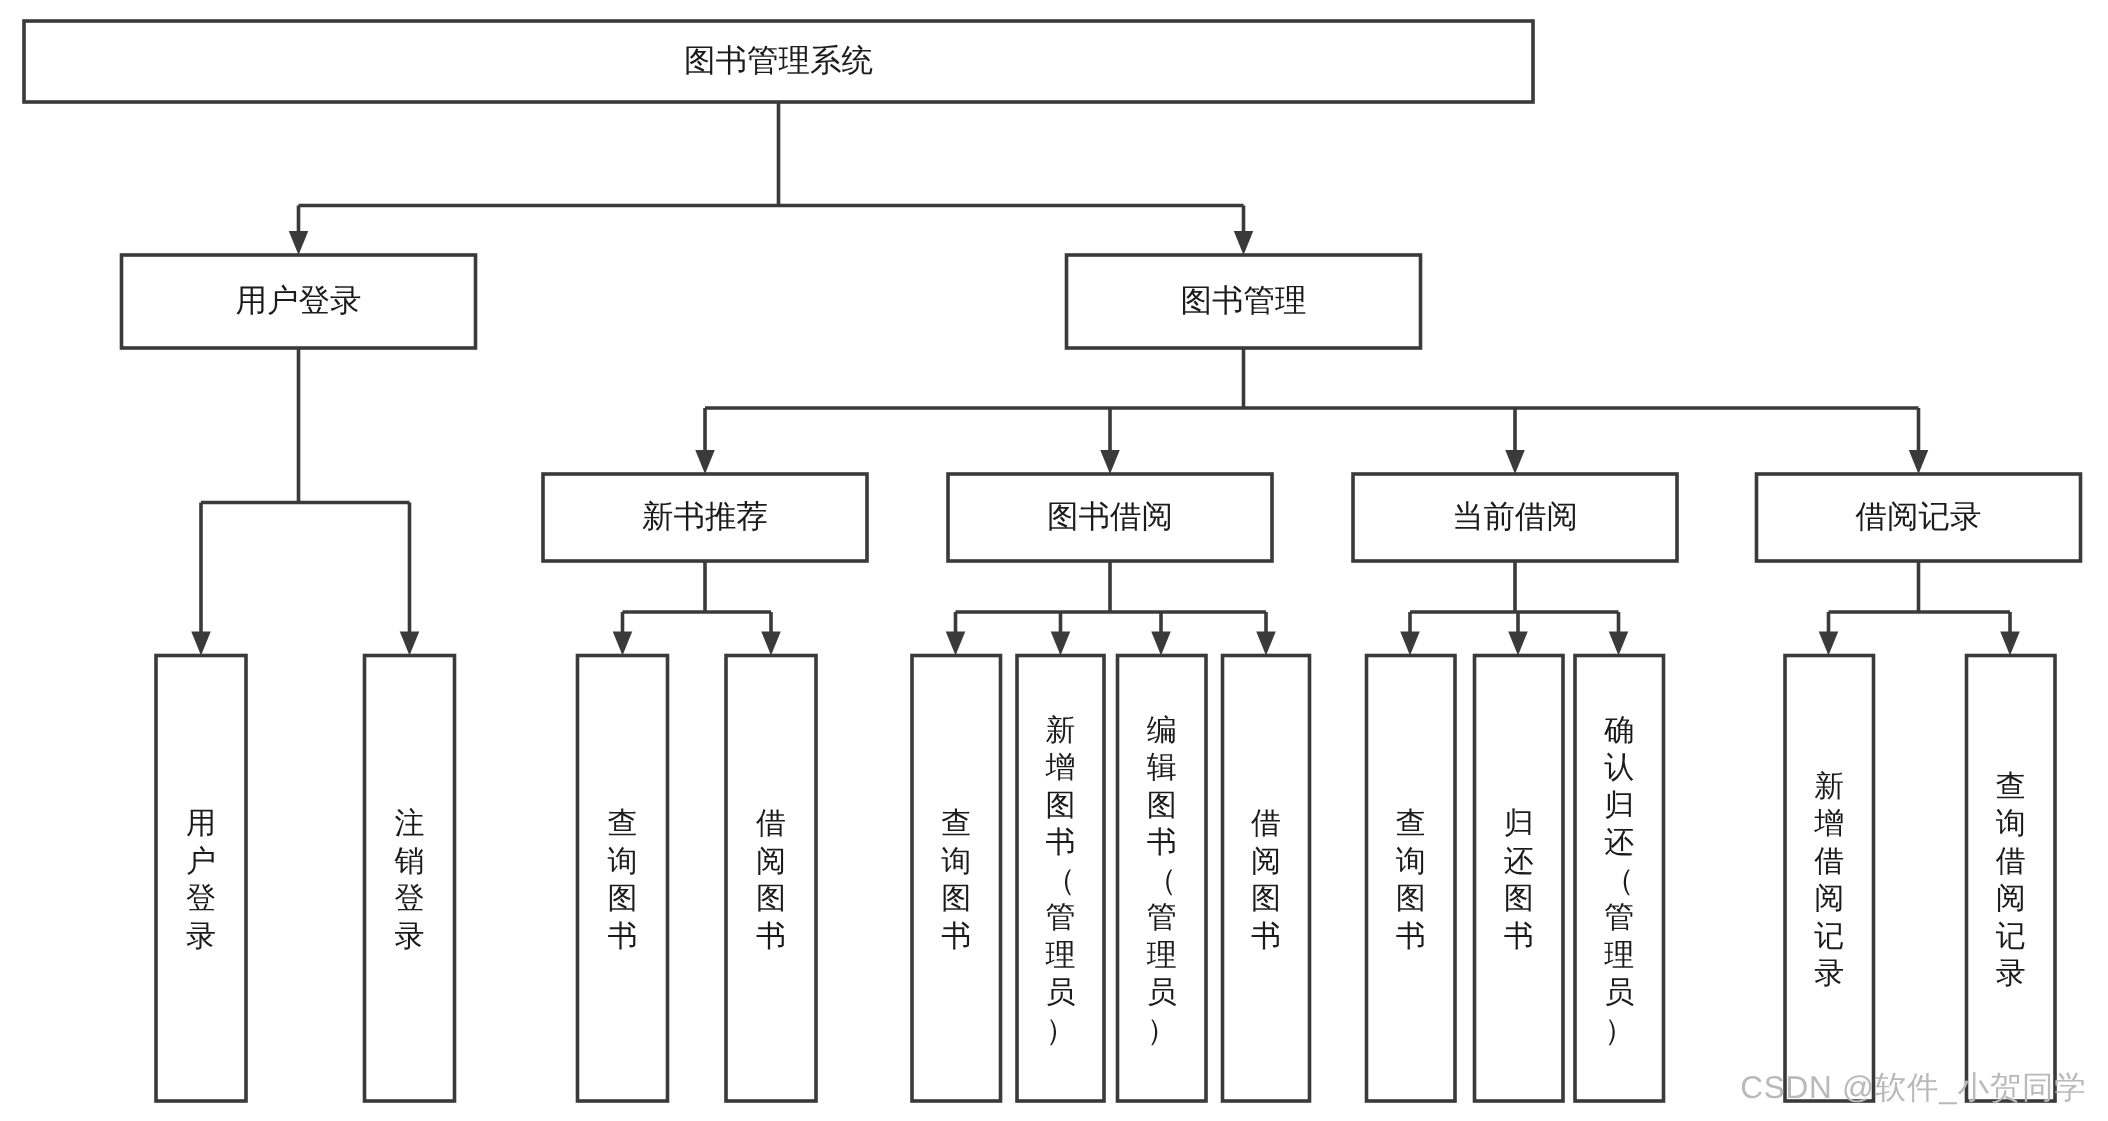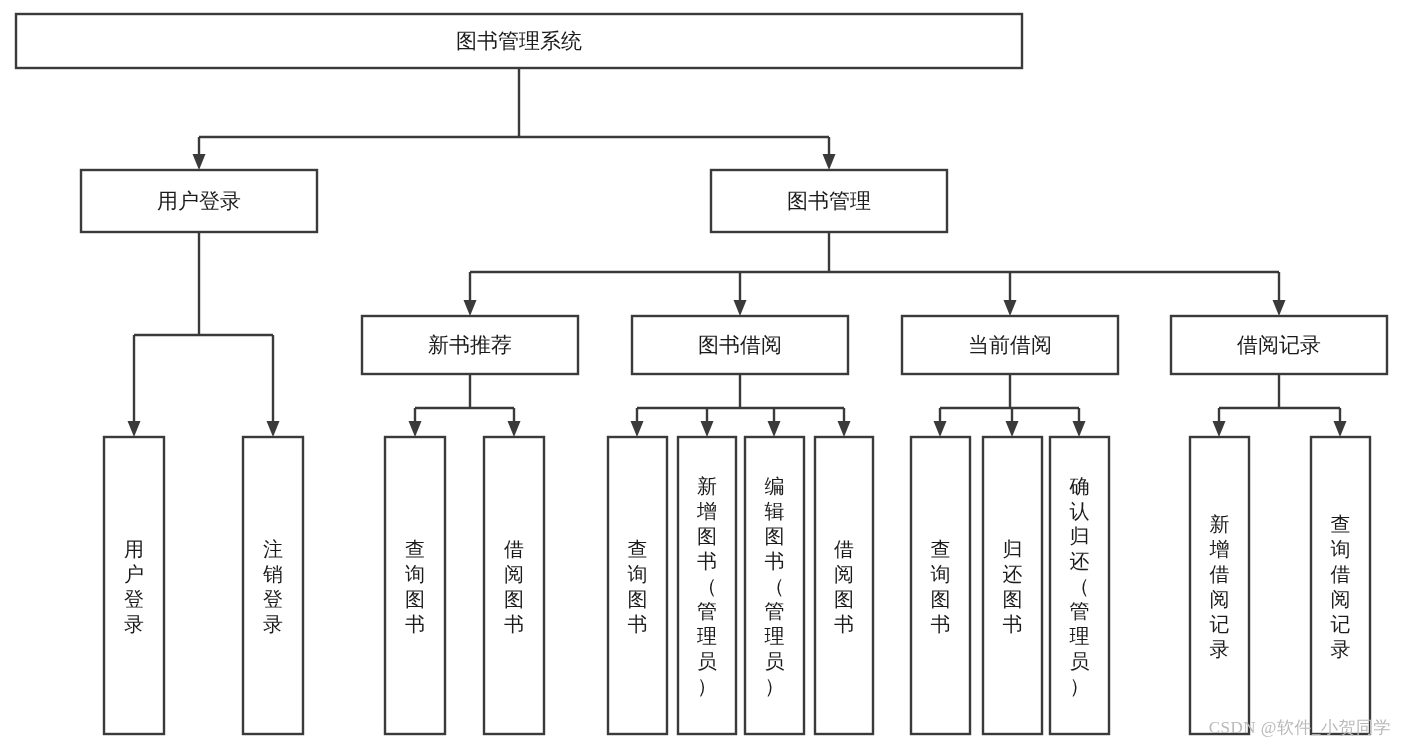--- a/index.html
+++ b/index.html
@@ -54,22 +54,22 @@
   .node-label-v {
     font-family: "Liberation Sans", "DejaVu Sans", sans-serif;
     font-size: 20px;
     fill: #1b1b1b;
     text-anchor: middle;
   }
   .watermark-text {
     position: absolute;
     right: 14px;
     bottom: 8px;
-    font-family: Liberation Serif, serif;
-    font-size: 17px;
+    font-family: Liberation Sans, sans-serif;
+    font-size: 21px;
     color: #b9b9b9;
     letter-spacing: 0.5px;
     white-space: nowrap;
     user-select: none;
   }
 </style>
 </head>
 <body>
 
 <div id="diagram-root">

